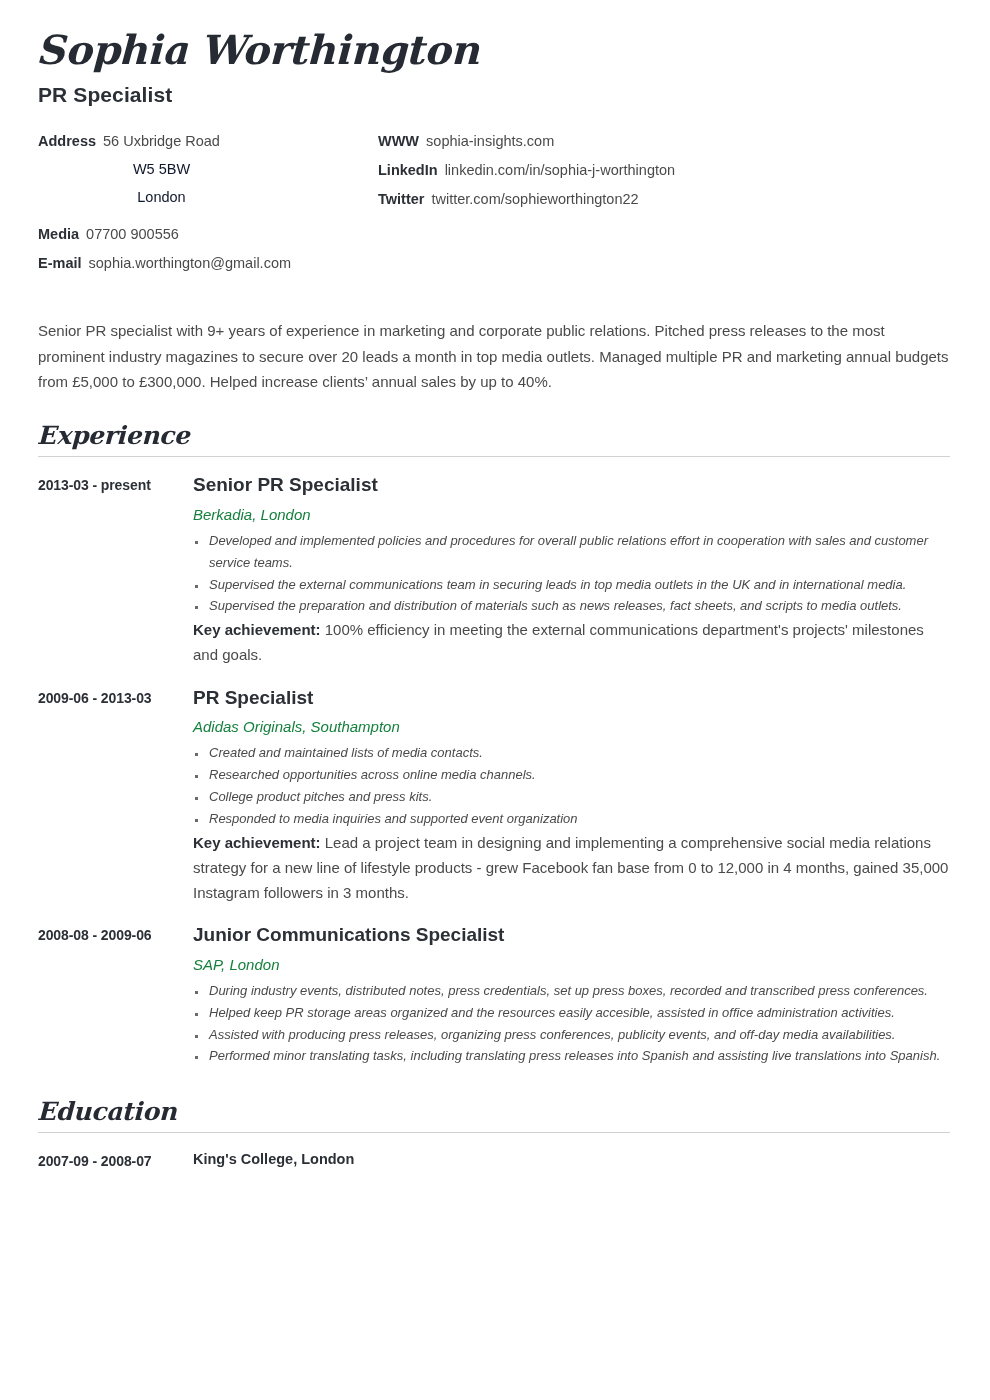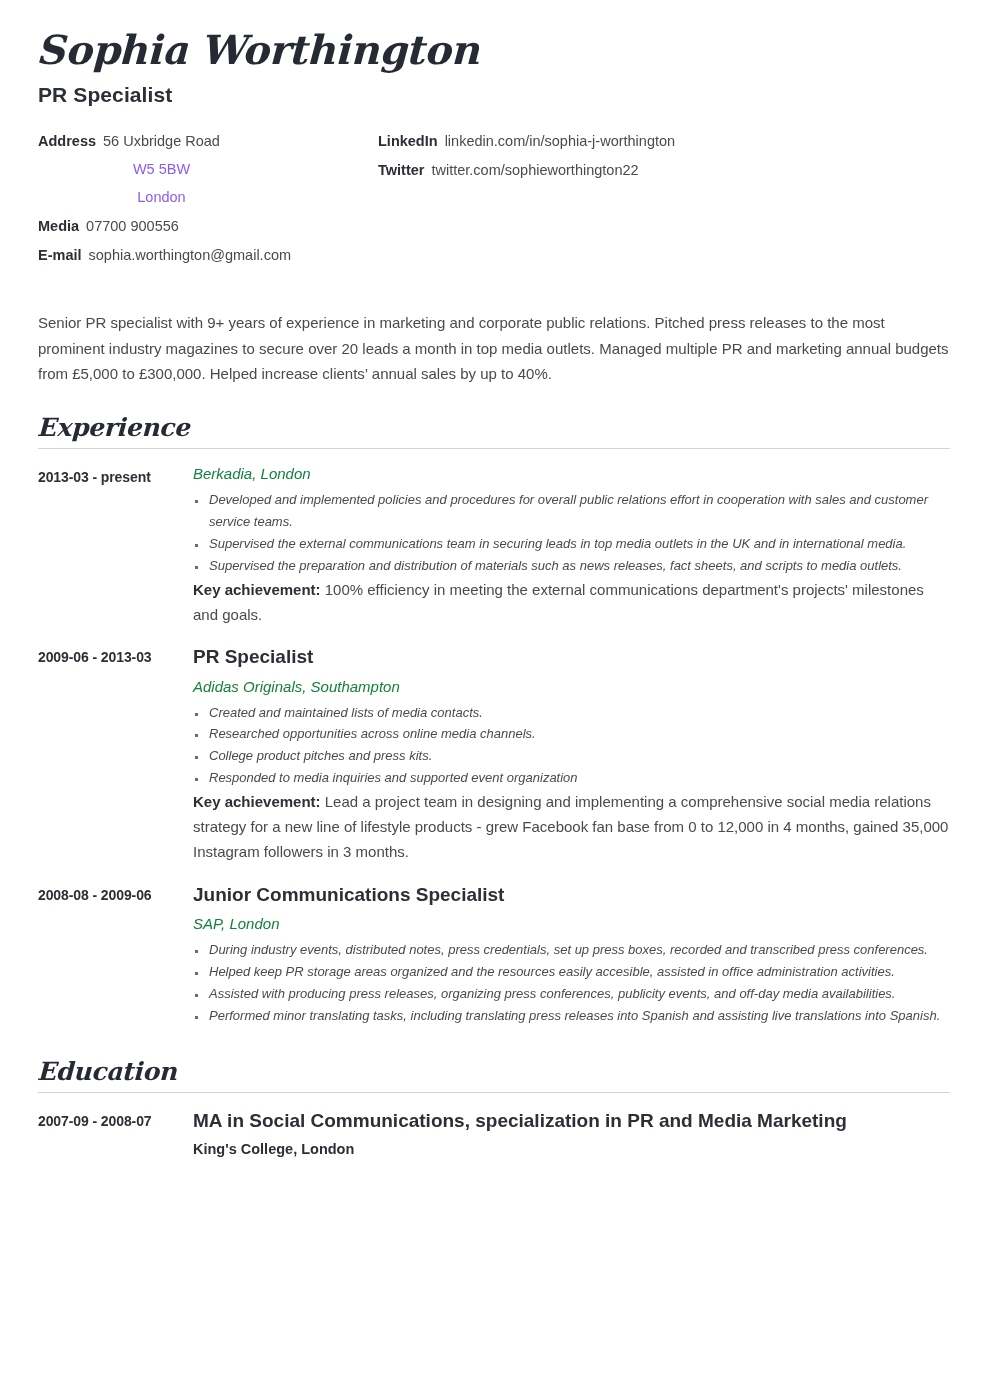--- a/index.html
+++ b/index.html
@@ -72,24 +72,24 @@
     font-weight: bold;
     color: #2b2f36;
     white-space: nowrap;
     margin-right: 7px;
   }
   .c-value {
     color: #4a4a4a;
     white-space: nowrap;
   }
   .addr-extra {
-    color: #8b5cf6;
+    color: #0f172a;
     margin-bottom: 12px;
   }
-  .addr-block .addr-extra:last-child { margin-bottom: 0; }
+  .addr-block .addr-extra:last-child { margin-bottom: 8px; }
   .addr-first { margin-bottom: 12px; }
 
   
   .summary {
     margin-top: 34px;
     font-size: 15px;
     line-height: 1.72;
     color: #4a4a4a;
     max-width: 915px;
   }
@@ -224,20 +224,24 @@
 
       <div class="contact-row">
         <span class="c-label">E-mail</span>
         <span class="c-value">sophia.worthington@gmail.com</span>
       </div>
 
     </div>
 
     <div class="contact-col right">
 
+      <div class="contact-row">
+        <span class="c-label">WWW</span>
+        <span class="c-value">sophia-insights.com</span>
+      </div>
 
       <div class="contact-row">
         <span class="c-label">LinkedIn</span>
         <span class="c-value">linkedin.com/in/sophia-j-worthington</span>
       </div>
 
       <div class="contact-row">
         <span class="c-label">Twitter</span>
         <span class="c-value">twitter.com/sophieworthington22</span>
       </div>
@@ -247,20 +251,21 @@
 
   <div class="summary">Senior PR specialist with 9+ years of experience in marketing and corporate public relations. Pitched press releases to the most prominent industry magazines to secure over 20 leads a month in top media outlets. Managed multiple PR and marketing annual budgets from £5,000 to £300,000. Helped increase clients’ annual sales by up to 40%.</div>
 
   <div class="section">
     <div class="section-title">Experience</div>
     <hr class="section-rule">
 
     <div class="entry">
       <div class="entry-date">2013-03 - present</div>
       <div class="entry-body">
+        <div class="entry-title">Senior PR Specialist</div>
         <div class="entry-org">Berkadia, London</div>
         <ul class="bullets">
           <li>Developed and implemented policies and procedures for overall public relations effort in cooperation with sales and customer service teams.</li>
           <li>Supervised the external communications team in securing leads in top media outlets in the UK and in international media.</li>
           <li>Supervised the preparation and distribution of materials such as news releases, fact sheets, and scripts to media outlets.</li>
         </ul>
         <div class="key-ach"><b>Key achievement:</b> <span>100% efficiency in meeting the external communications department's projects' milestones and goals.</span></div>
       </div>
     </div>
 
@@ -294,19 +299,18 @@
     </div>
   </div>
 
   <div class="section edu-section">
     <div class="section-title">Education</div>
     <hr class="section-rule">
 
     <div class="entry">
       <div class="entry-date">2007-09 - 2008-07</div>
       <div class="entry-body">
-        <div class="entry-title">MA in Social Communications, specialization in PR and Media Marketing</div>
         <div class="entry-org plain">King's College, London</div>
       </div>
     </div>
   </div>
 
 </div>
 
 </body></html>

